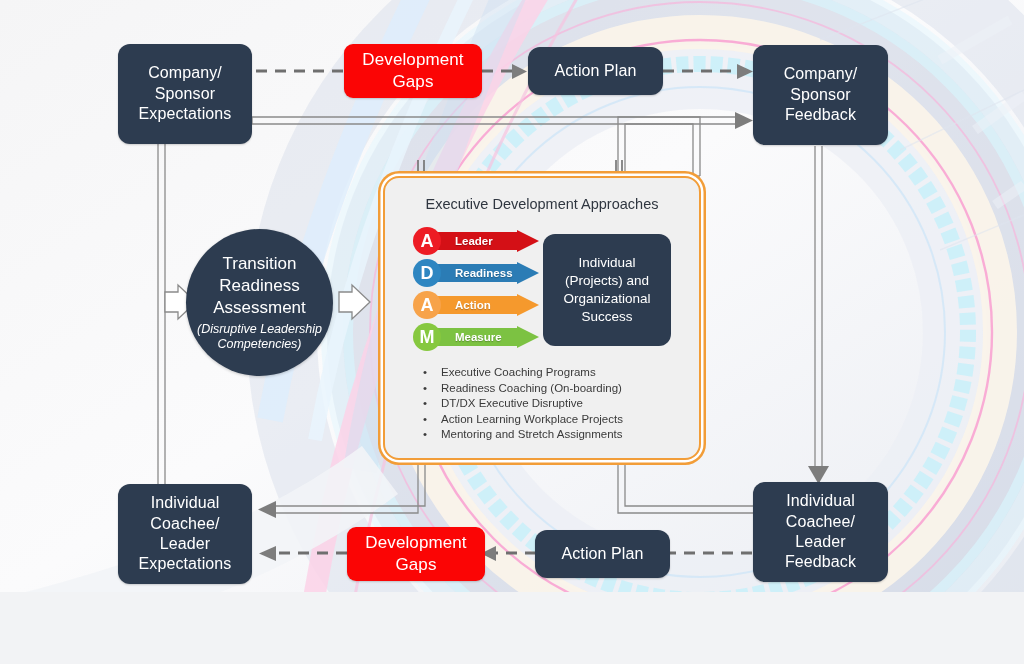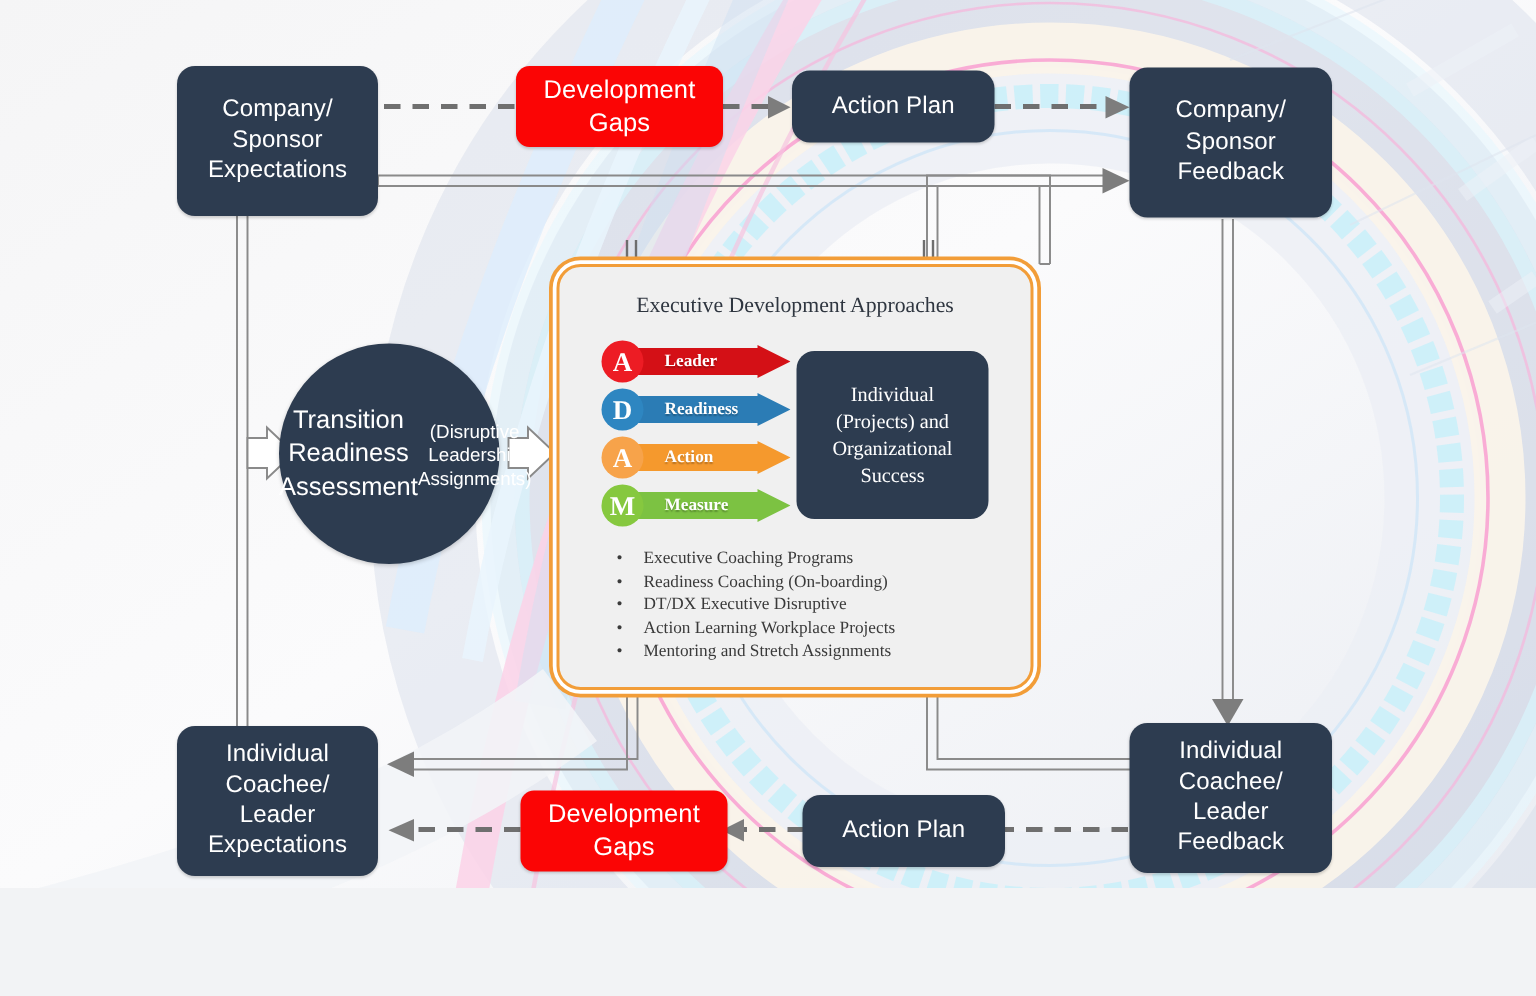--- a/index.html
+++ b/index.html
@@ -14,32 +14,31 @@
   .node{
     position:absolute;box-sizing:border-box;
     background:#2d3c50;color:#ffffff;border-radius:12px;
     display:flex;align-items:center;justify-content:center;text-align:center;
     line-height:1.28;letter-spacing:.1px;
     box-shadow:0 1px 2px rgba(0,0,0,.18);
   }
   .node.red{background:#fb0505;border-radius:9px;}
   .circle{
     position:absolute;border-radius:50%;background:#2d3c50;color:#fff;
-    display:flex;flex-direction:row;align-items:center;justify-content:flex-start;
+    display:flex;flex-direction:column;align-items:center;justify-content:center;
     text-align:center;line-height:1.3;box-shadow:0 1px 3px rgba(0,0,0,.2);
   }
   .circle .main{font-size:17px;}
-  .circle .sub{font-size:12.5px;line-height:1.22;margin-top:3px;}
+  .circle .sub{font-size:12.5px;line-height:1.22;margin-top:3px;font-style:italic;}
   
   #panel{
-    position:absolute;left:371px;top:176px;width:318px;height:284px;
+    position:absolute;left:383px;top:176px;width:318px;height:284px;
     background:#f0f0f0;border:2.5px solid #f29d38;border-radius:16px;
     box-shadow:0 0 0 2.5px #fff, 0 0 0 5px #f29d38;
     box-sizing:border-box;
-    font-family:Liberation Serif, serif;
   }
   #panel-title{
     position:absolute;left:0;right:0;top:18px;text-align:center;
     font-size:14.5px;color:#2f3640;
   }
   
   .adam{position:absolute;left:28px;top:48px;width:150px;}
   .arow{position:relative;height:30px;margin-bottom:2px;}
   .arow .bar{
     position:absolute;left:18px;top:4px;height:22px;width:108px;
@@ -231,21 +230,21 @@
   </div>
 
   <div class="circle" style="left:186px;top:229px;width:147px;height:147px;">
     <div class="main">
       <span>Transition</span><br>
       <span>Readiness</span><br>
       <span>Assessment</span>
     </div>
     <div class="sub">
       <span>(Disruptive Leadership</span><br>
-      <span>Assignments)</span>
+      <span>Competencies)</span>
     </div>
   </div>
 
   <div id="panel">
     <div id="panel-title">Executive Development Approaches</div>
 
     <div class="adam">
 
       <div class="arow">
         <svg class="bar" viewBox="0 0 108 22" preserveAspectRatio="none">

